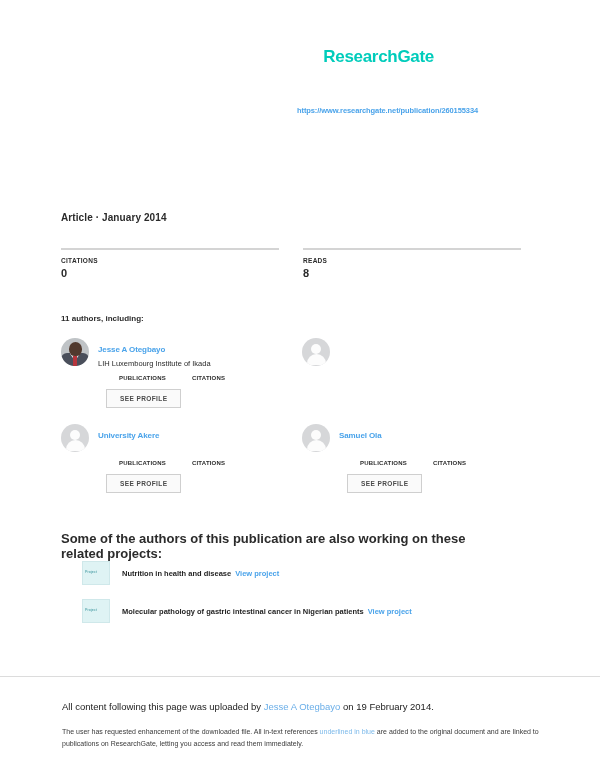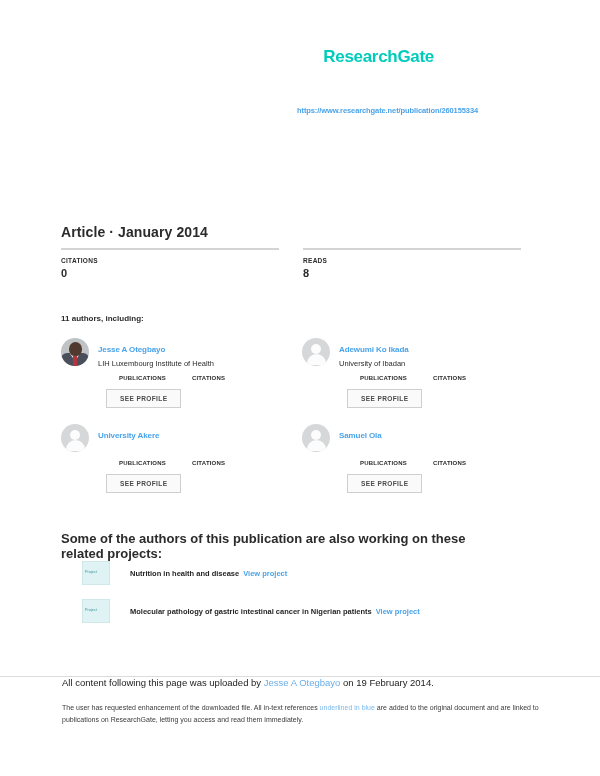--- a/index.html
+++ b/index.html
@@ -44,23 +44,23 @@
     color: #4aa3ea;
     letter-spacing: -0.1px;
     filter: blur(0.55px);
     white-space: nowrap;
     text-align: right;
   }
 
   
   .article-meta {
     position: absolute;
-    top: 224px;
+    top: 212px;
     left: 61px;
-    font-size: 14px;
+    font-size: 10px;
     font-weight: bold;
     color: #2b2b2b;
     letter-spacing: 0.1px;
     filter: blur(0.5px);
   }
 
   
   .stats {
     position: absolute;
     top: 248px;
@@ -253,21 +253,21 @@
   }
   .projects-list {
     position: absolute;
     top: 561px;
     left: 82px;
     width: 460px;
   }
   .project-row {
     display: flex;
     align-items: center;
-    gap: 20px;
+    gap: 12px;
     margin-bottom: 14px;
   }
   .project-thumb {
     width: 26px;
     height: 22px;
     background: #dff3f4;
     border: 1px solid #cfe8ea;
     position: relative;
     flex: 0 0 26px;
   }
@@ -296,21 +296,21 @@
   .footer-divider {
     position: absolute;
     left: 0;
     top: 676px;
     width: 600px;
     height: 1px;
     background: #dcdcdc;
   }
   .footer {
     position: absolute;
-    top: 676px;
+    top: 700px;
     left: 62px;
     width: 480px;
   }
   .footer-main {
     font-size: 9.5px;
     color: #222222;
     line-height: 1.4;
   }
   .footer-main .link {
     color: #6aaee8;
@@ -354,42 +354,33 @@
 
     <div class="author-card">
       <div class="avatar photo">
         <div class="body"></div>
         <div class="collar"></div>
         <div class="tie"></div>
         <div class="head"></div>
       </div>
       <div class="author-info">
         <a class="author-name">Jesse A Otegbayo</a>
-        <div class="author-affil">LIH Luxembourg Institute of Health</div>
+        <div class="author-affil">LIH Luxembourg Institute of Ikada</div>
         <div class="author-stats">
           <span class="astat-label">PUBLICATIONS</span>
           <span class="astat-label">CITATIONS</span>
         </div>
         <div class="see-profile">SEE PROFILE</div>
       </div>
     </div>
 
     <div class="author-card">
       <div class="avatar silhouette">
         <div class="s-head"></div>
         <div class="s-body"></div>
-      </div>
-      <div class="author-info">
-        <a class="author-name">Adewumi Ko Ikada</a>
-        <div class="author-affil">University of Ibadan</div>
-        <div class="author-stats">
-          <span class="astat-label">PUBLICATIONS</span>
-          <span class="astat-label">CITATIONS</span>
-        </div>
-        <div class="see-profile">SEE PROFILE</div>
       </div>
     </div>
 
     <div class="author-card">
       <div class="avatar silhouette">
         <div class="s-head"></div>
         <div class="s-body"></div>
       </div>
       <div class="author-info">
         <a class="author-name">University Akere</a>

